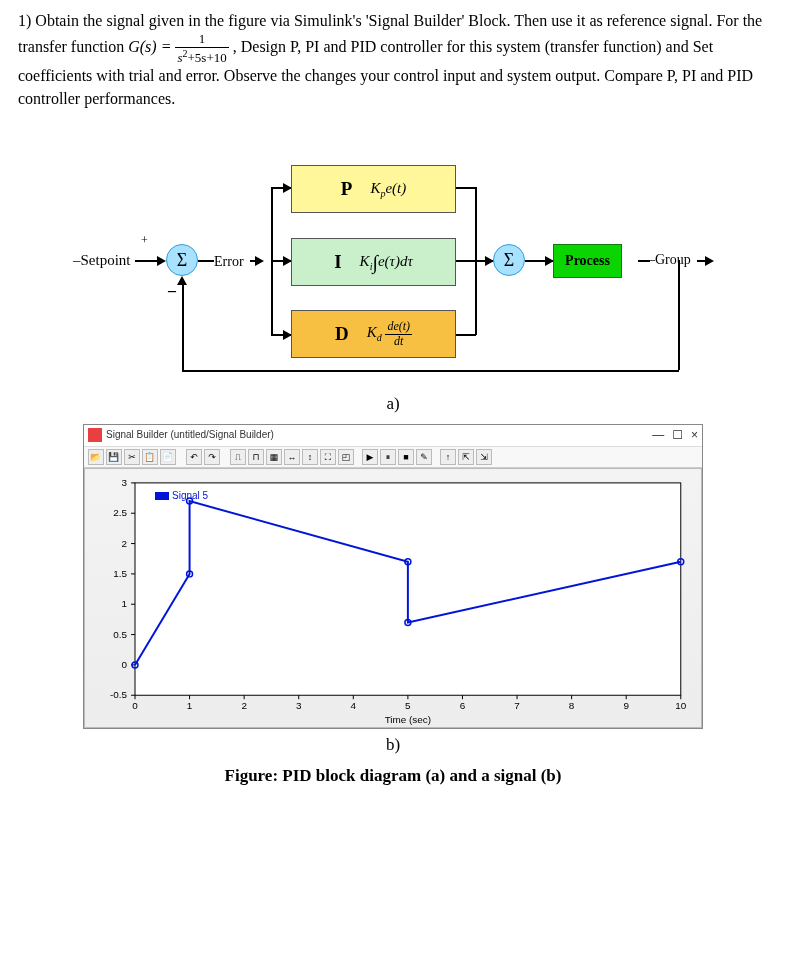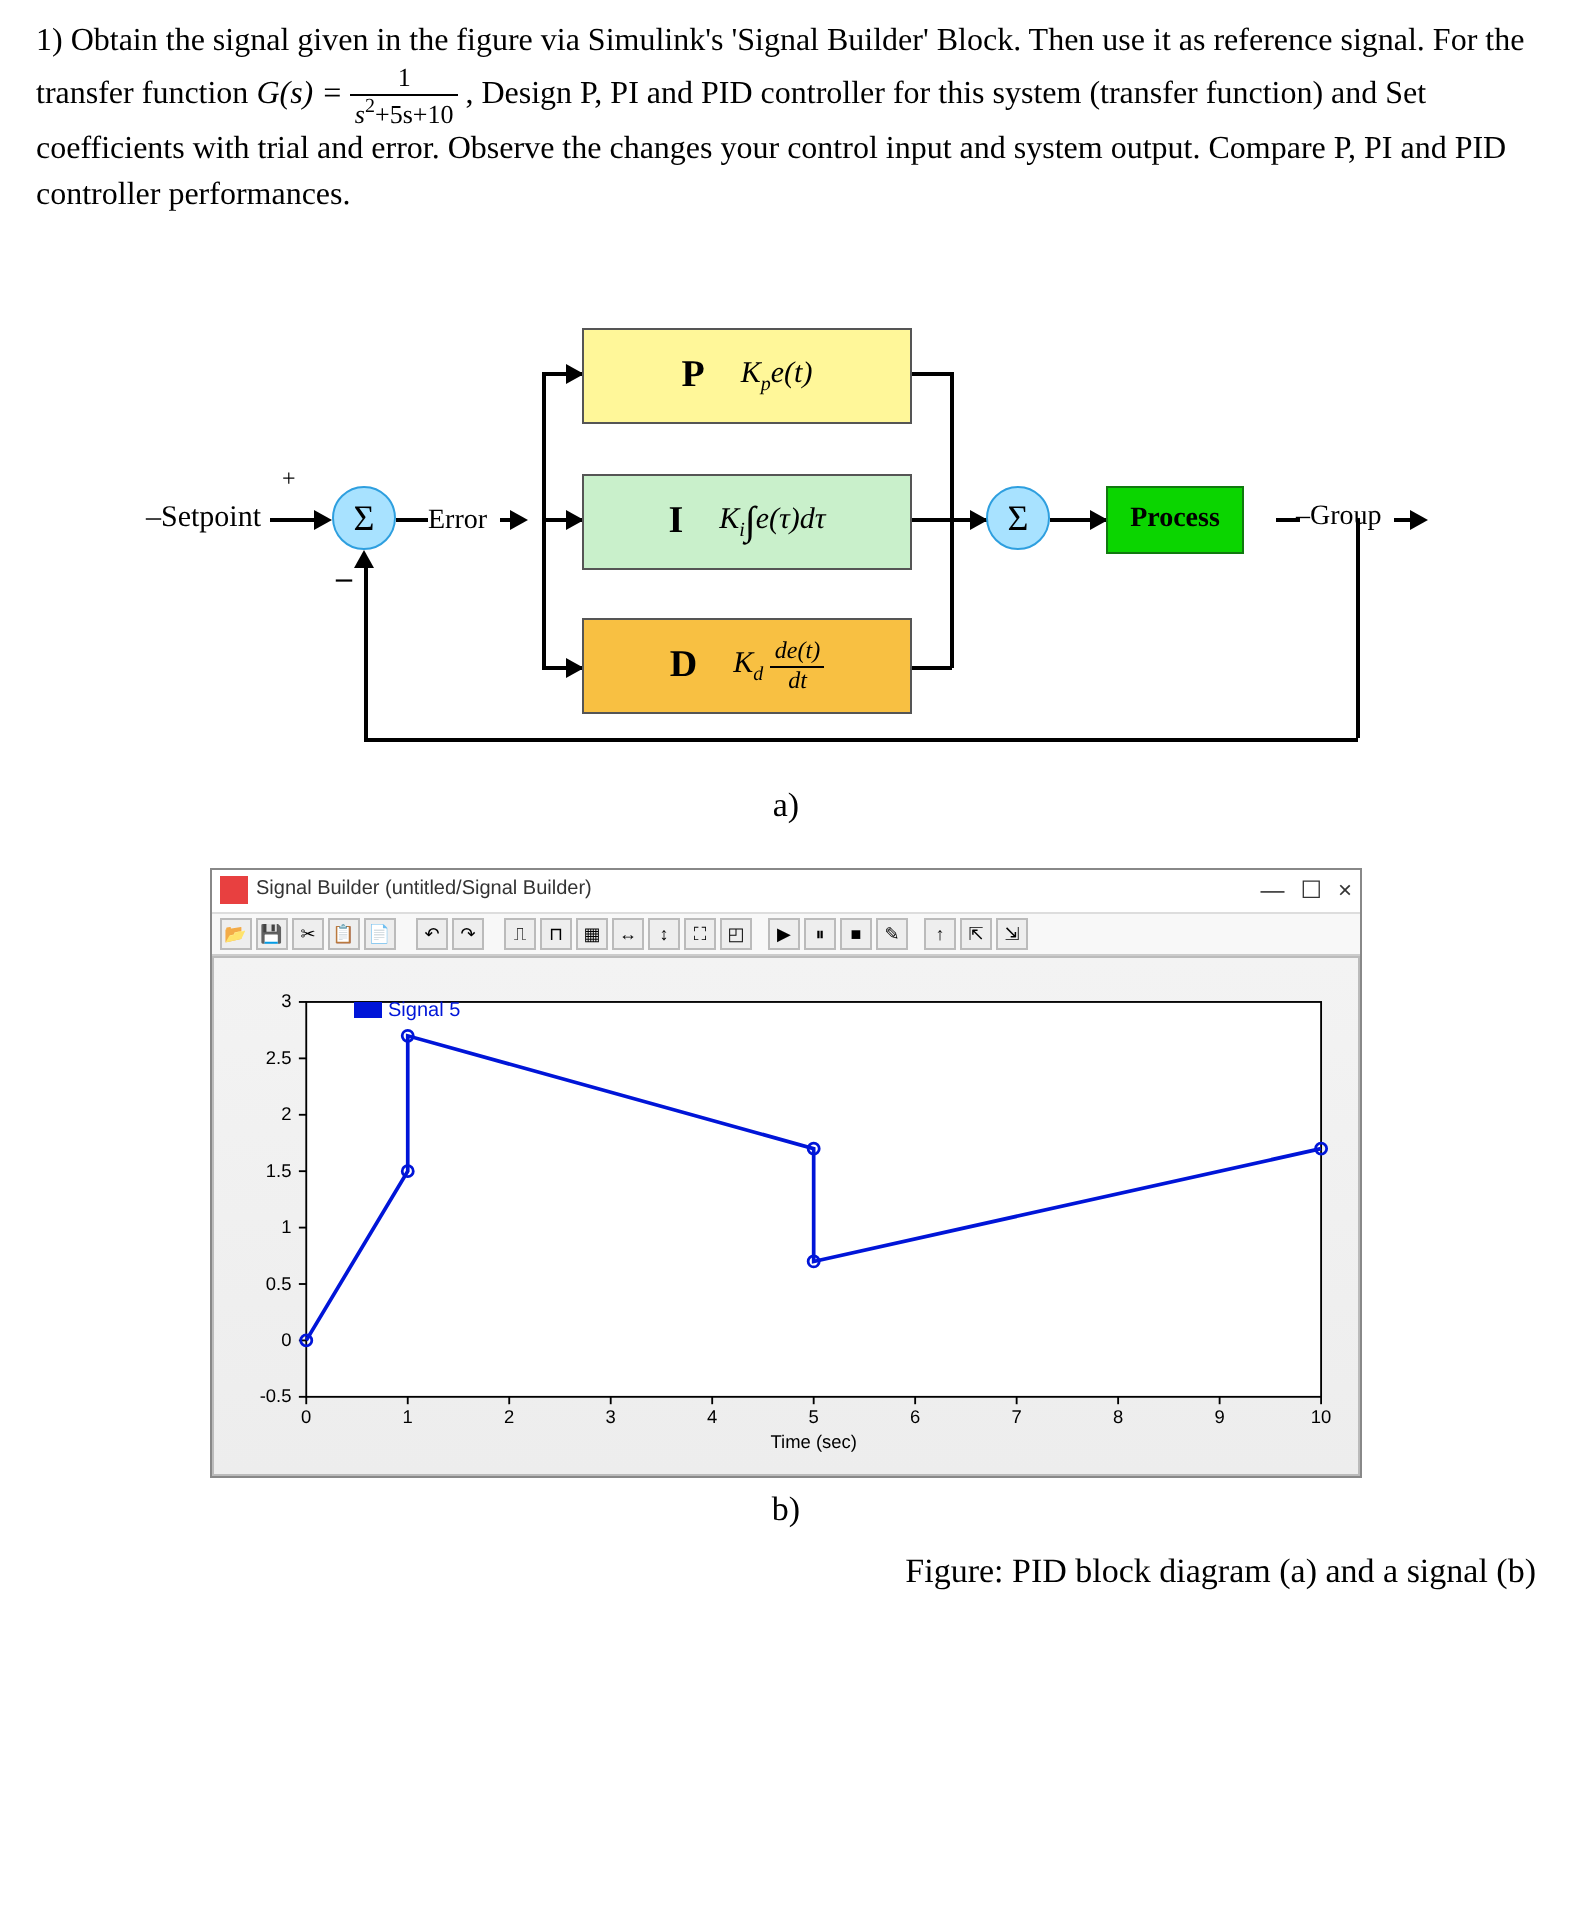--- a/index.html
+++ b/index.html
@@ -96,22 +96,22 @@
     }
     .arrow-u {
       position: absolute; width: 0; height: 0;
       border-left: 5px solid transparent;
       border-right: 5px solid transparent;
       border-bottom: 9px solid #000;
     }
     .part-label { text-align: center; font-size: 17px; margin: 4px 0; }
     
     .sb-window {
-      width: 576px;
-      margin: 19px auto 4px;
+      width: 620px;
+      margin: 8px auto 4px;
       border: 1px solid #888;
       background: #fff;
       font-family: Tahoma, Arial, sans-serif;
       font-size: 10px;
     }
     .sb-title {
       display: flex;
       justify-content: space-between;
       align-items: center;
       padding: 2px 4px;
@@ -173,23 +173,24 @@
     .sb-chart svg { width: 100%; height: 100%; }
     .sb-signame {
       position: absolute;
       left: 70px;
       top: 20px;
       color: #0015d8;
       font-size: 10px;
     }
     .legend-tile { display: inline-block; width:14px; height:8px; background:#0015d8; margin-right:3px; vertical-align: middle;}
     .figure-caption {
-      text-align: right;
+      text-align: center;
       font-size: 17px;
       margin-top: 8px;
+      font-weight: bold;
     }
     .integral { font-size: 20px; line-height: 0; position: relative; top: 3px; }
     .sb-btn-right { display:flex; gap:3px; align-items:center; }
     .sb-btn-icon { width:18px; height:14px; border:1px solid #999; background:#eee; }
   </style>
 </head>
 <body>
 
 <div class="question">
   <span class="q-number">1)</span>

